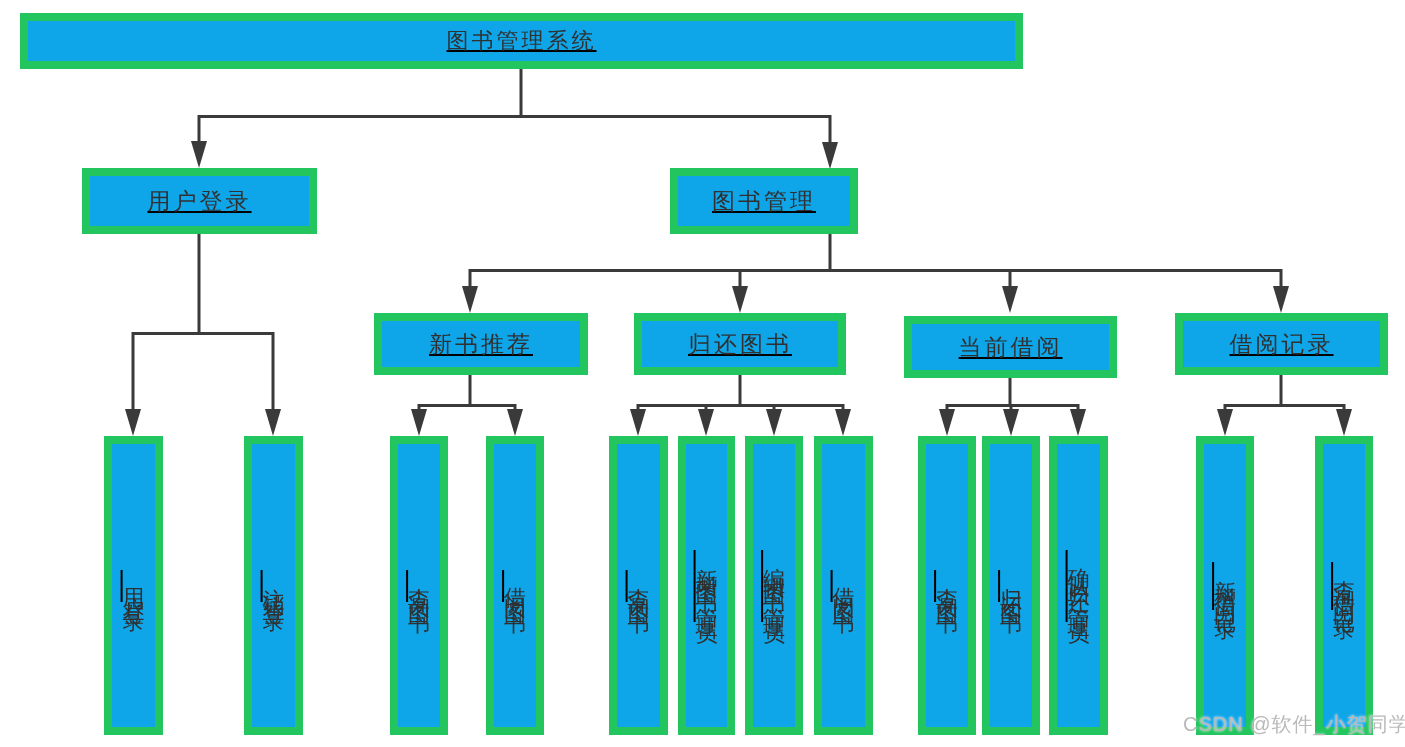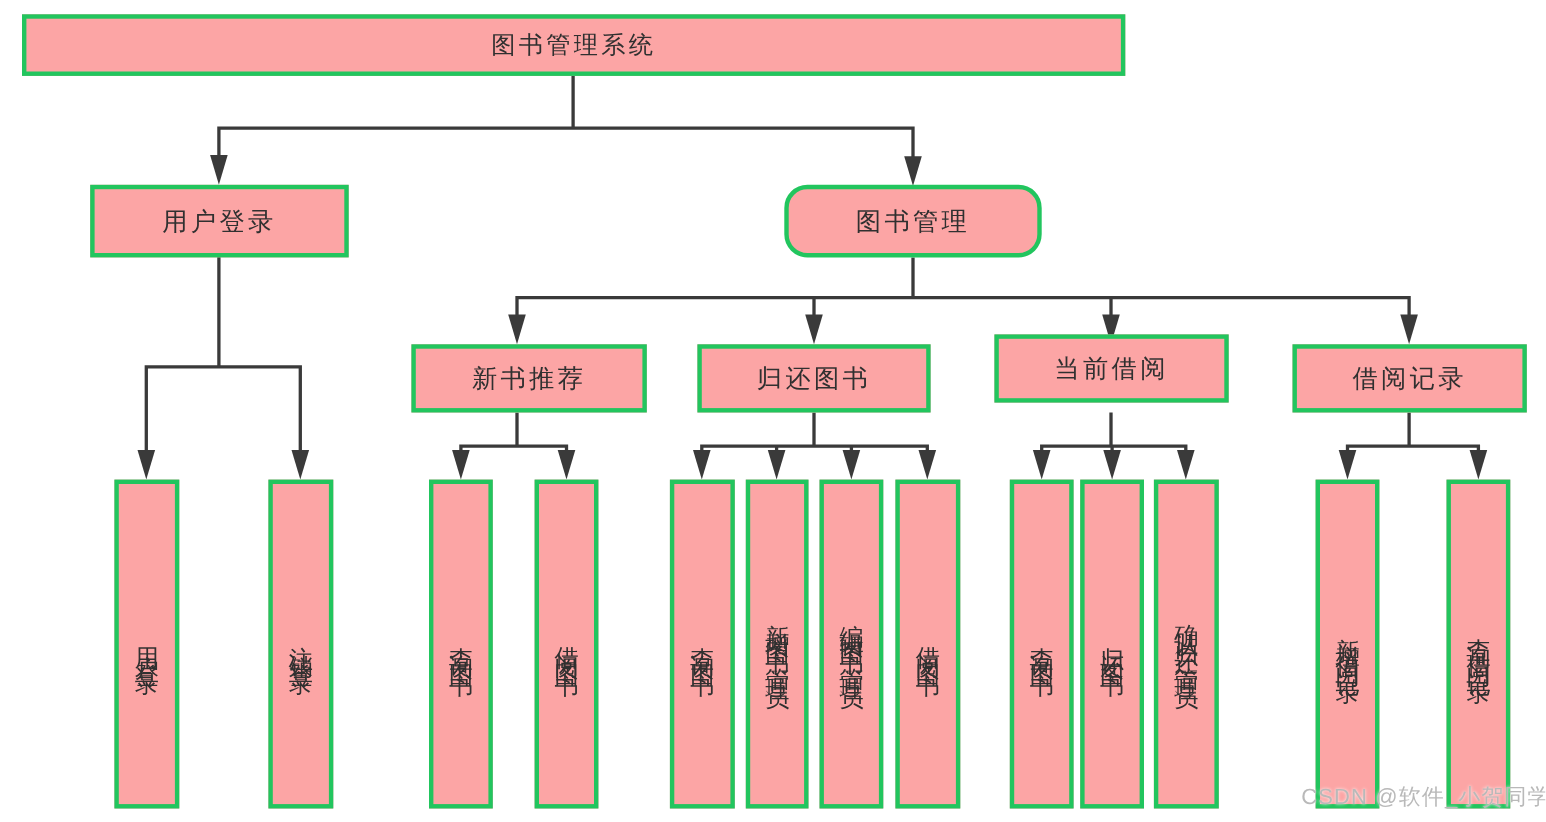--- a/index.html
+++ b/index.html
@@ -17,26 +17,27 @@
   }
   svg.wires {
     position: absolute;
     left: 0; top: 0;
     width: 1405px; height: 747px;
     z-index: 1;
   }
   .box {
     position: absolute;
     box-sizing: border-box;
-    background: #fca5a5;
-    border: 4px solid #22c55e;
+    background: #0ea5e9;
+    border: 8px solid #22c55e;
     display: flex;
     align-items: center;
     justify-content: center;
     z-index: 2;
+    text-decoration: underline;
   }
   .box .hlabel {
     font-size: 23px;
     letter-spacing: 3px;
     color: #303030;
     white-space: nowrap;
   }
   .box.root .hlabel { font-size: 22px; }
   .box .vlabel {
     writing-mode: vertical-lr;
@@ -103,31 +104,31 @@
     </g>
   </svg>
 
   <div class="box root" style="left:20px; top:13px; width:1003px; height:56px;">
     <span class="hlabel">图书管理系统</span>
   </div>
 
   <div class="box" style="left:82px; top:168px; width:235px; height:66px;">
     <span class="hlabel">用户登录</span>
   </div>
-  <div class="box" style="left:713px; top:168px; width:234px; height:66px;border-radius:21px;">
+  <div class="box" style="left:670px; top:168px; width:188px; height:66px;">
     <span class="hlabel">图书管理</span>
   </div>
 
   <div class="box" style="left:374px; top:313px; width:214px; height:62px;">
     <span class="hlabel">新书推荐</span>
   </div>
   <div class="box" style="left:634px; top:313px; width:212px; height:62px;">
     <span class="hlabel">归还图书</span>
   </div>
-  <div class="box" style="left:904px; top:304px; width:213px; height:62px;">
+  <div class="box" style="left:904px; top:316px; width:213px; height:62px;">
     <span class="hlabel">当前借阅</span>
   </div>
   <div class="box" style="left:1175px; top:313px; width:213px; height:62px;">
     <span class="hlabel">借阅记录</span>
   </div>
 
   <div class="box" style="left:104px; top:436px; width:59px; height:299px;">
     <span class="vlabel">用户登录</span>
   </div>
   <div class="box" style="left:244px; top:436px; width:59px; height:299px;">

